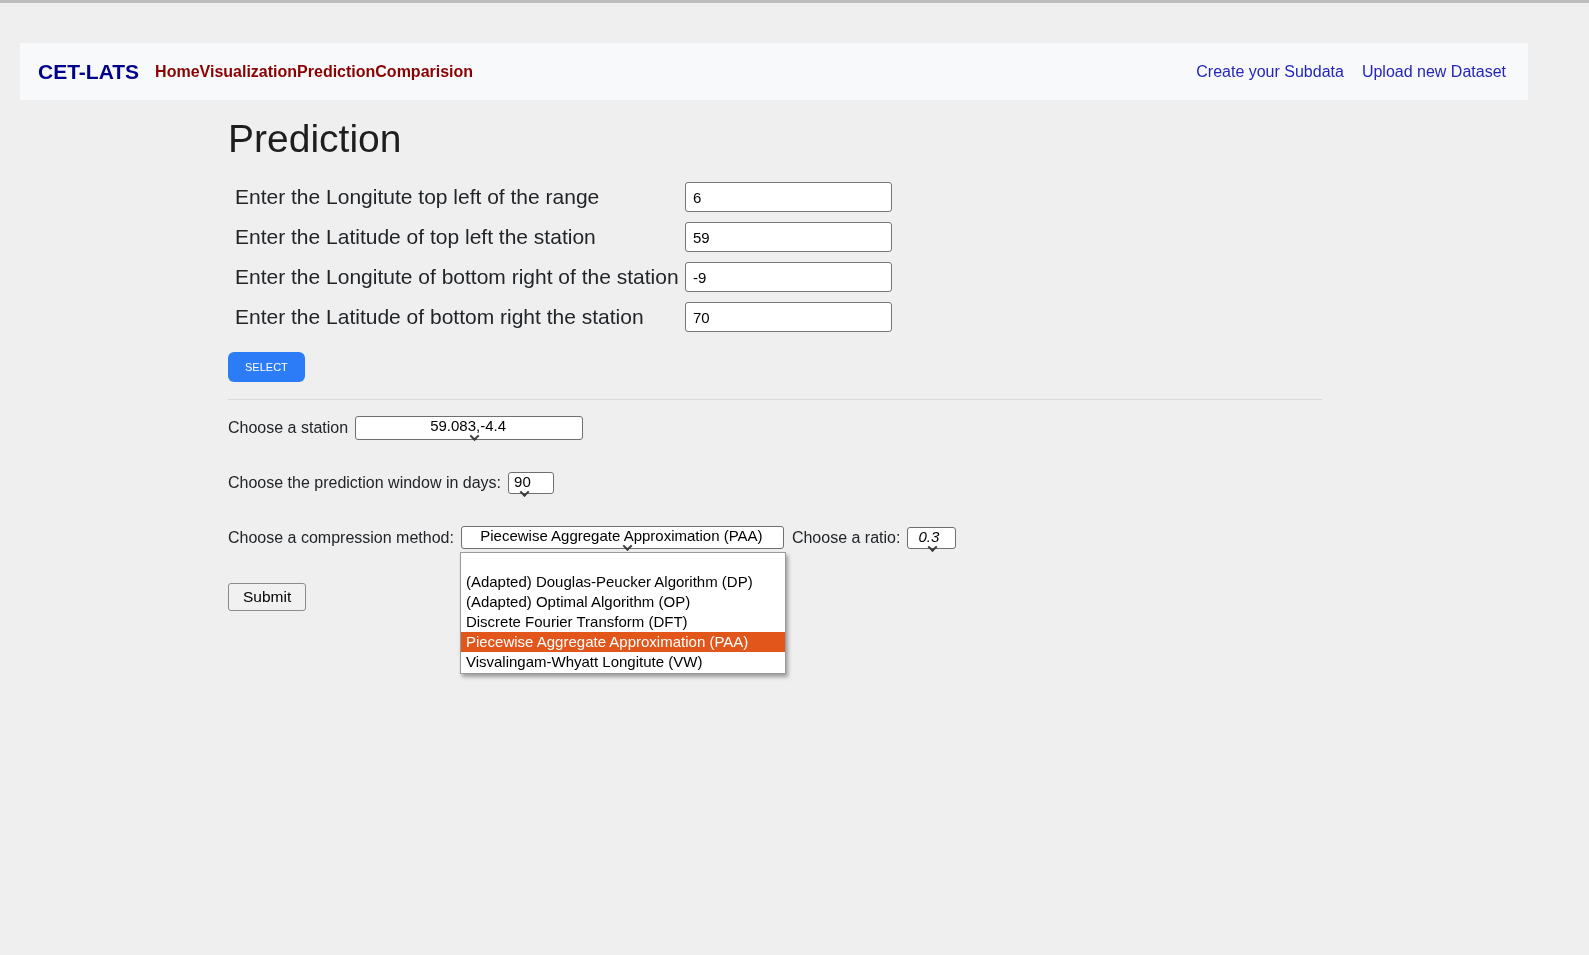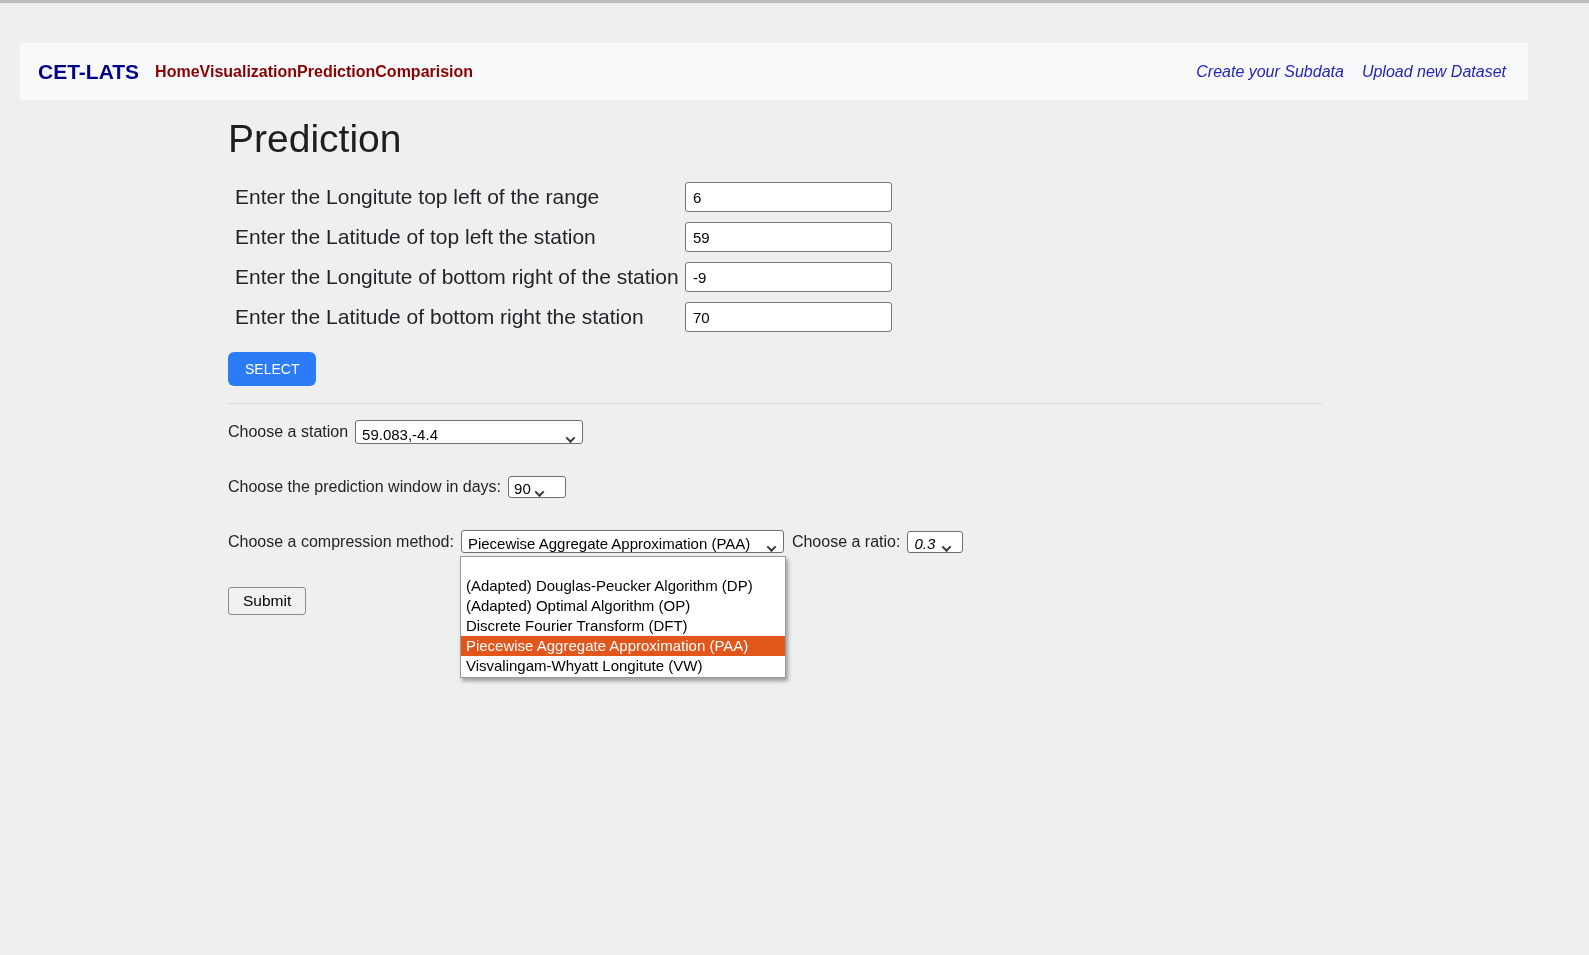--- a/index.html
+++ b/index.html
@@ -39,21 +39,20 @@
     color: #8b0000;
     text-decoration: none;
     cursor: pointer;
   }
   .nav-right { display: flex; align-items: center; gap: 18px; }
   .nav-right-link {
     font-size: 16px;
     color: #2424bd;
     text-decoration: none;
     cursor: pointer;
-    font-style: italic;
   }
 
   
   .main {
     margin-left: 228px;
     width: 1094px;
   }
   h1.page-title {
     font-size: 39px;
     font-weight: 400;
@@ -84,51 +83,52 @@
     color: #000;
   }
   .btn-primary {
     margin-top: 10px;
     background: #2b7cf6;
     color: #fff;
     border: none;
     border-radius: 6px;
     padding: 9px 17px;
     font-family: "Liberation Sans", sans-serif;
-    font-size: 14px;
+    font-size: 11px;
     cursor: pointer;
   }
   hr.divider {
     border: none;
     border-top: 1px solid #d9d9d9;
     margin: 17px 0 0 0;
   }
 
   
   .choose-row {
     display: flex;
     align-items: center;
     margin-top: 32px;
     font-size: 16px;
   }
   .choose-row.first { margin-top: 16px; }
   .choose-label { margin-right: 7px; white-space: nowrap; }
   .sel {
     display: inline-flex;
-    align-items: flex-end;
+    align-items: center;
     justify-content: space-between;
     background: #fff;
     border: 1px solid #6f6f6f;
     border-radius: 3px;
     height: 24px;
     padding: 0 8px 0 6px;
     font-size: 15px;
     color: #000;
     cursor: pointer;
     white-space: nowrap;
+    flex-direction: column;
   }
   .chev {
     width: 7px; height: 7px;
     border-right: 2px solid #3a3a3a;
     border-bottom: 2px solid #3a3a3a;
     transform: rotate(45deg) translate(-1px,-1px);
     margin-left: 12px;
     flex: 0 0 auto;
   }
   .sel-station { width: 228px; }

